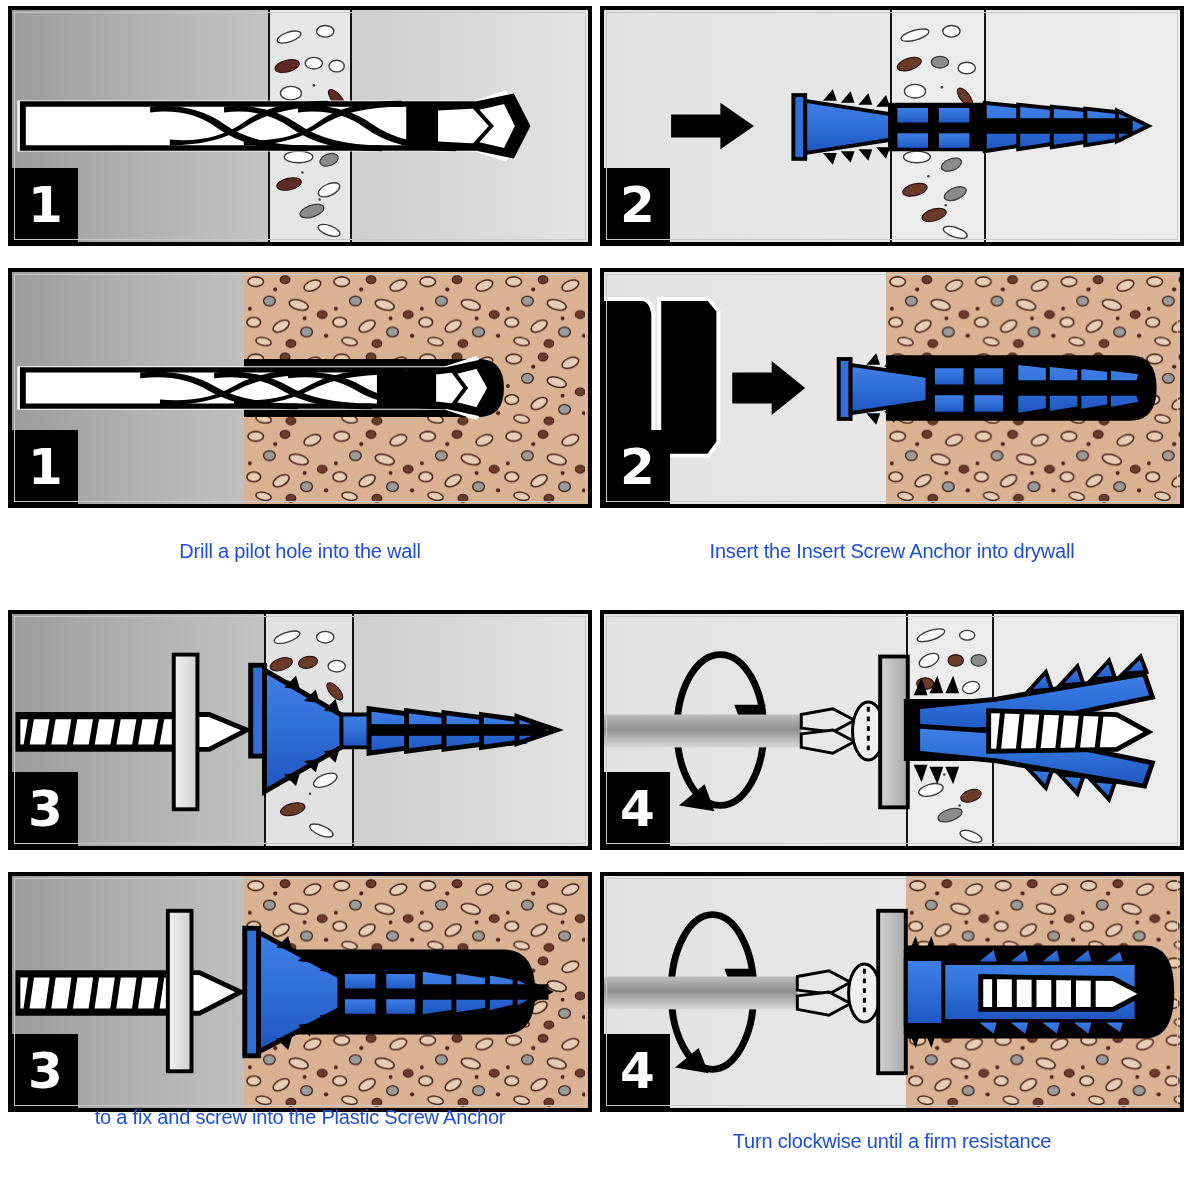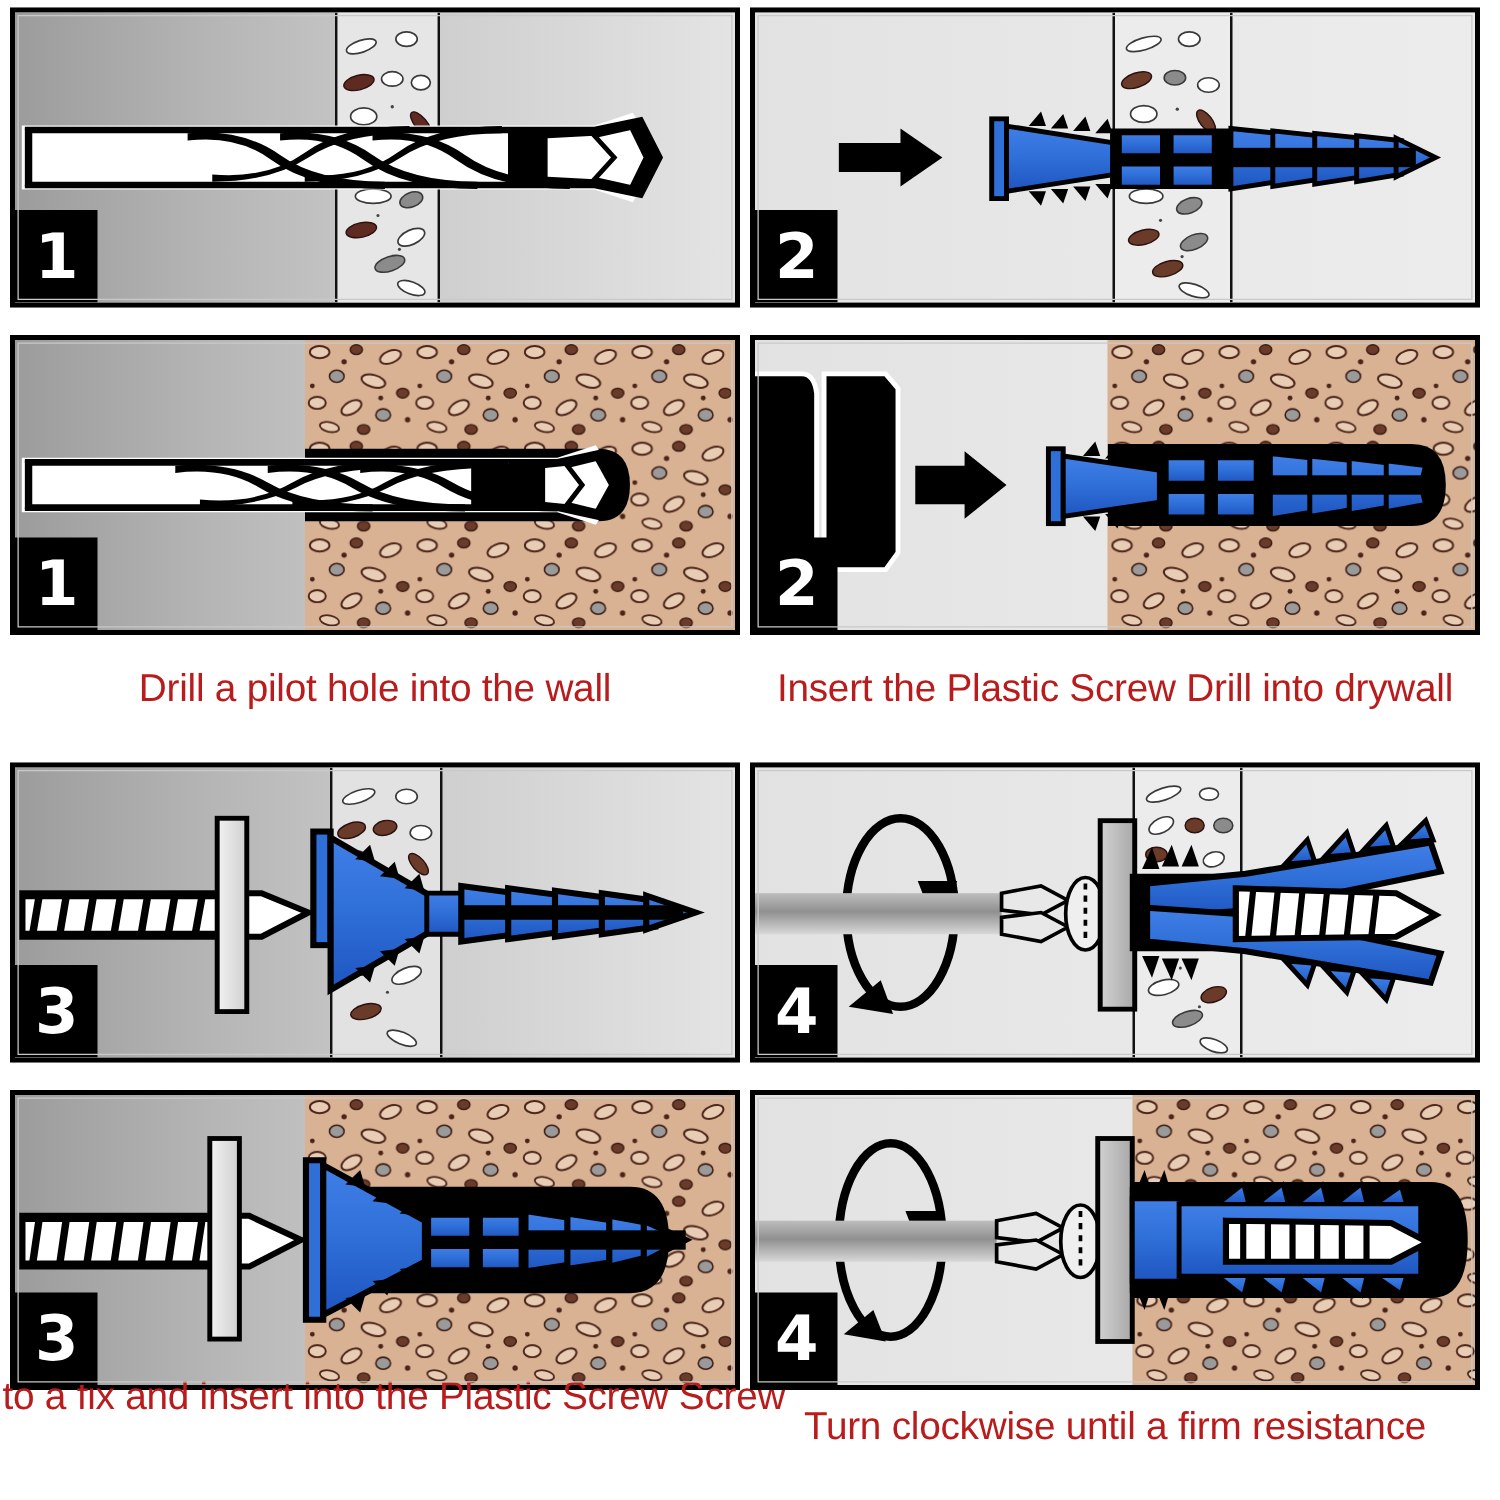--- a/index.html
+++ b/index.html
@@ -80,25 +80,25 @@
 
   
   .art{position:absolute;inset:0;z-index:20;}
   .art svg{display:block;width:100%;height:100%;}
 
   
   .caption{
     position:absolute;
     width:584px;
     text-align:center;
-    font-size:31px;
+    font-size:20px;
     font-weight:400;
     line-height:38px;
     letter-spacing:-0.2px;
-    color:#b91c1c;
+    color:#1d4ed8;
     font-family:"Liberation Sans","DejaVu Sans",sans-serif;
   }
   .cap-tl{left:8px;  top:532px;}
   .cap-tr{left:600px;top:532px;}
   .cap-bl{left:2px;  top:1098px;width:596px;}
   .cap-br{left:600px;top:1122px;text-align:center;}
   .caption .line{display:block;white-space:nowrap;}
 </style>
 </head>
 <body>
@@ -362,21 +362,21 @@
       </div>
 
       <div class="step-badge">
         <span>2</span>
       </div>
       <div class="inner-frame"></div>
     </div>
   </div>
 
   <div class="caption cap-tr">
-    <span class="line">Insert the Plastic Screw Drill into drywall</span>
+    <span class="line">Insert the Insert Screw Anchor into drywall</span>
   </div>
 
   <div class="quad q-bl">
 
     <div class="panel">
       <div class="bg-grad"></div>
 
       <div class="drywall" style="left:252px;width:90px;">
         <svg viewBox="0 0 90 240" preserveAspectRatio="none">
           <rect width="90" height="240" fill="#e2e2e2"></rect>
@@ -526,21 +526,21 @@
       </div>
 
       <div class="step-badge">
         <span>3</span>
       </div>
       <div class="inner-frame"></div>
     </div>
   </div>
 
   <div class="caption cap-bl">
-    <span class="line">to a fix and insert into the Plastic Screw Screw</span>
+    <span class="line">to a fix and screw into the Plastic Screw Anchor</span>
   </div>
 
   <div class="quad q-br">
 
     <div class="panel">
       <div class="bg-flat"></div>
 
       <div class="drywall" style="left:302px;width:88px;">
         <svg viewBox="0 0 88 240" preserveAspectRatio="none">
           <rect width="88" height="240" fill="#ececec"></rect>

